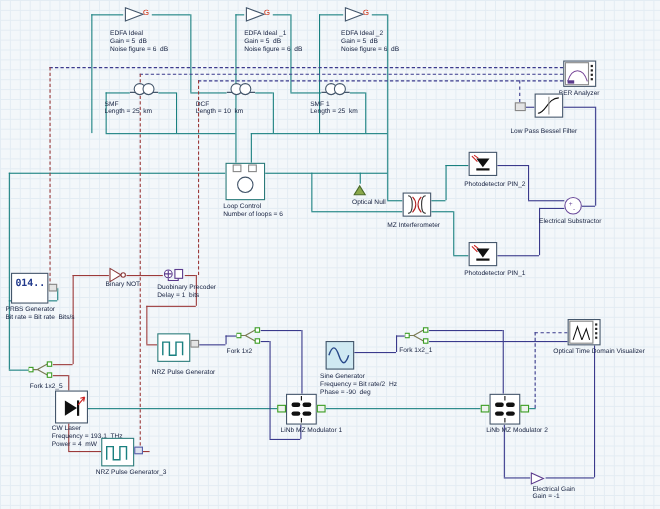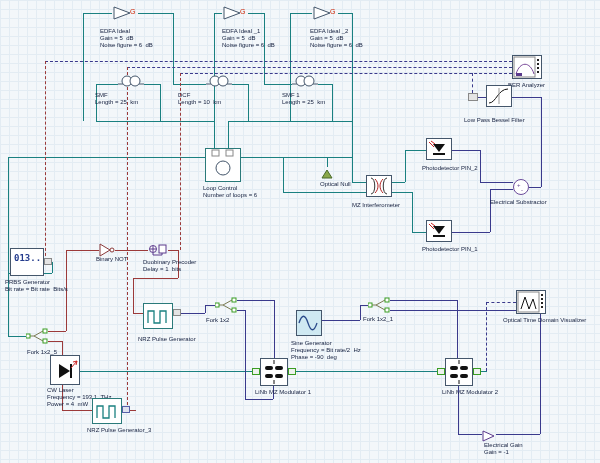--- a/index.html
+++ b/index.html
@@ -253,21 +253,21 @@
 
   <div class="icon circ" style="left:513px;top:179px;width:16px;height:16px;background:#fff;border:1px solid #6a4a9a;box-sizing:border-box">
     <svg width="14" height="14">
         <text x="3" y="7" font-size="6" fill="#6a4a9a">+</text>
         <text x="7" y="12" font-size="6" fill="#6a4a9a">-</text>
       </svg>
   </div>
   <div class="lbl" style="left:490px;top:199px"><div>Electrical Substractor</div></div>
 
   <div class="icon box" style="left:10px;top:248px;width:34px;height:28px">
-    <div style="font-family:'DejaVu Sans Mono',monospace;font-size:9px;font-weight:bold;color:#223a8c;margin:4px 0 0 3px">013..</div>
+    <div style="font-family:'DejaVu Sans Mono',monospace;font-size:9px;font-weight:bold;color:#223a8c;margin:4px 0 0 3px">014..</div>
   </div>
   <div class="conn gray" style="left:44px;top:258px;width:8px;height:7px"></div>
   <div class="lbl" style="left:5px;top:279px"><div>PRBS Generator</div><div>Bit rate = Bit rate  Bits/s</div></div>
 
   <div class="icon" style="left:99px;top:243px">
     <svg width="16" height="14">
         <polygon points="1,1 11,7 1,13" fill="#fff" stroke="#8b3a3a"></polygon>
         <circle cx="13" cy="7" r="2" fill="#fff" stroke="#8b3a3a"></circle>
       </svg>
   </div>

